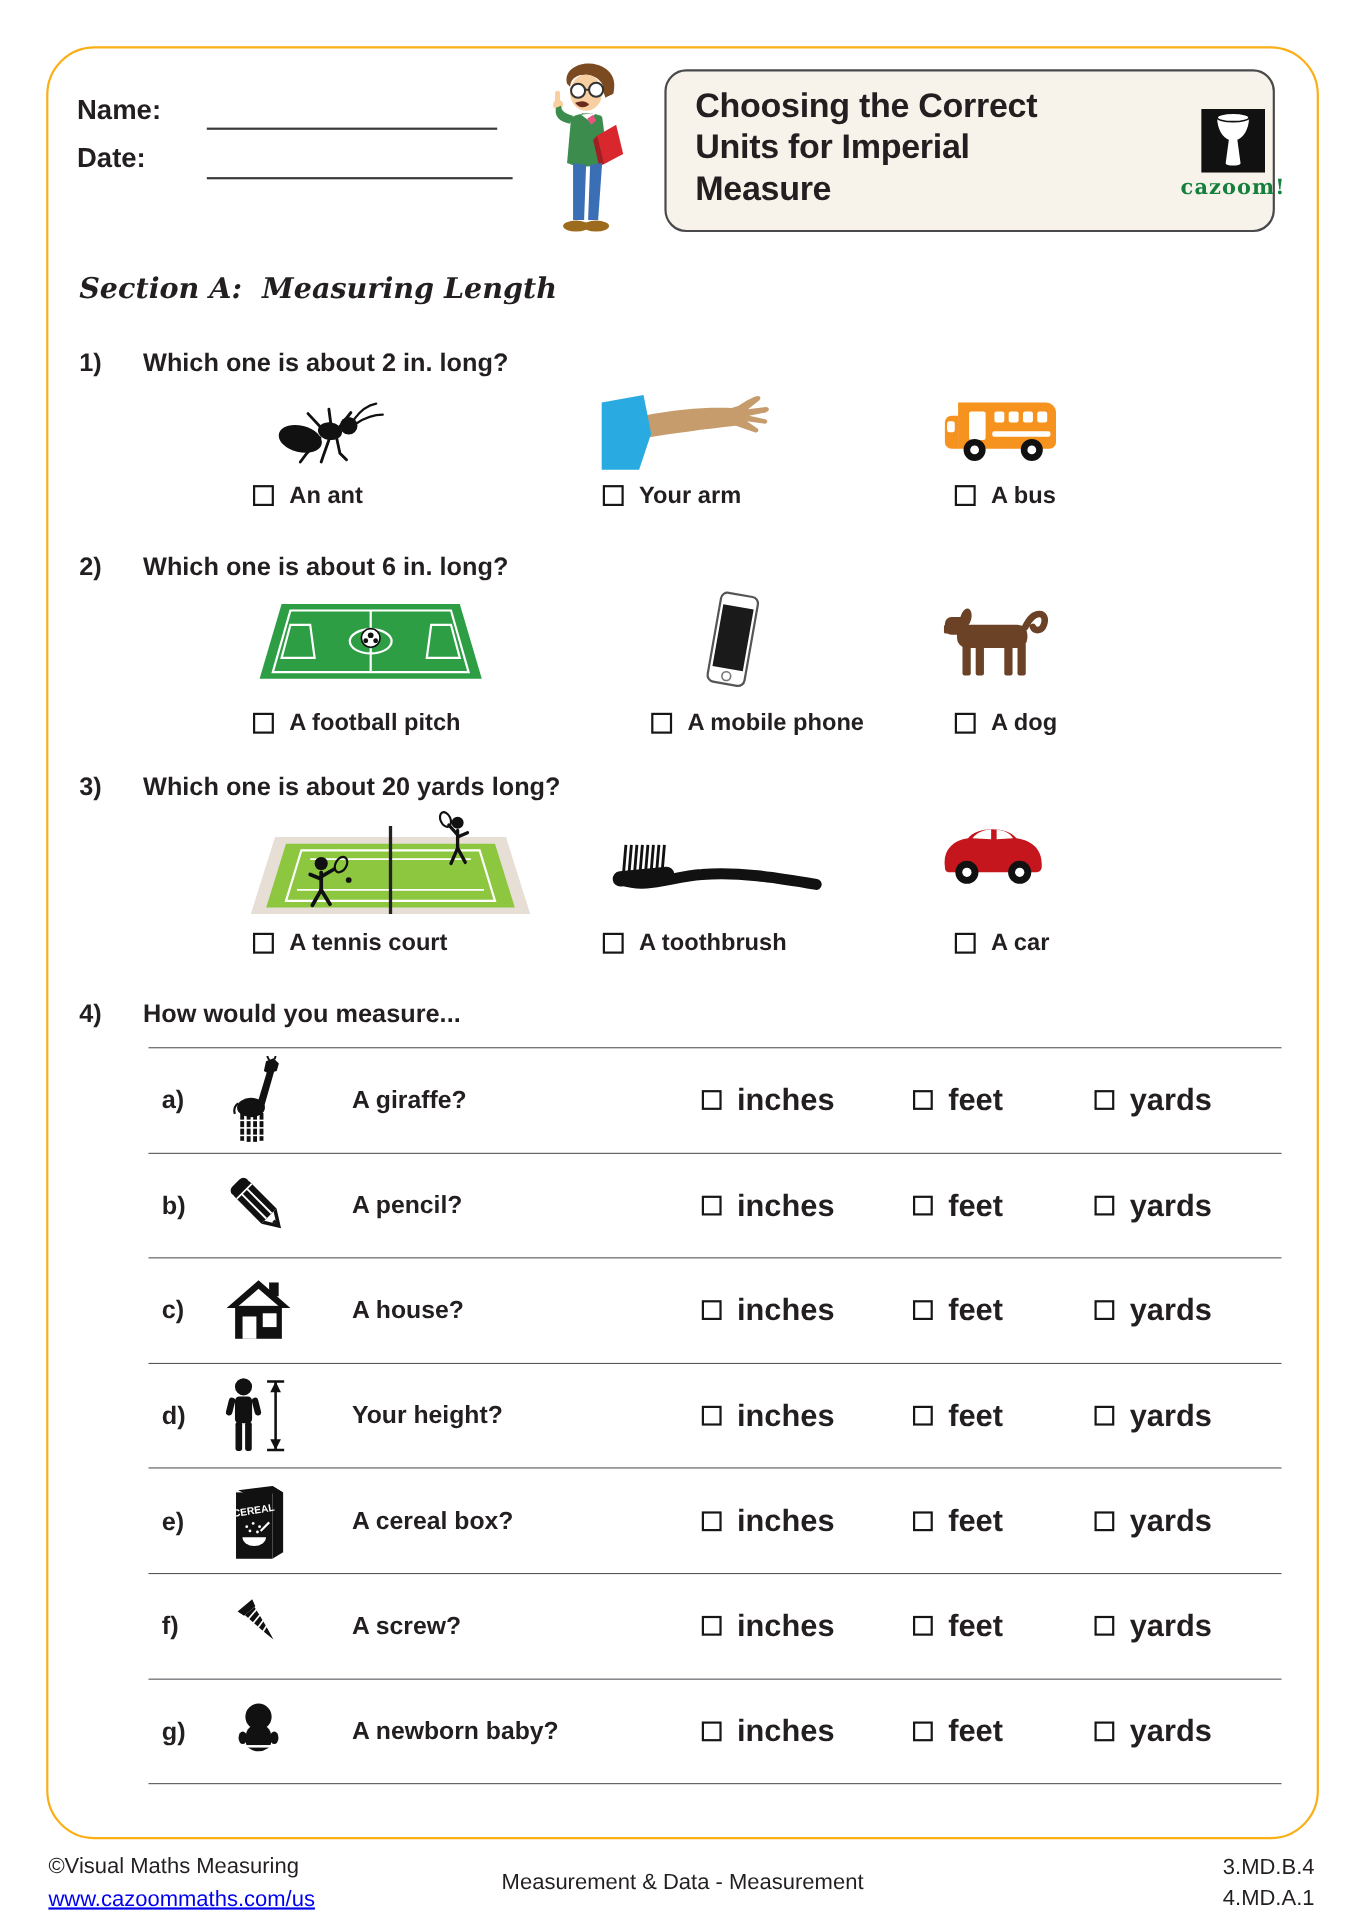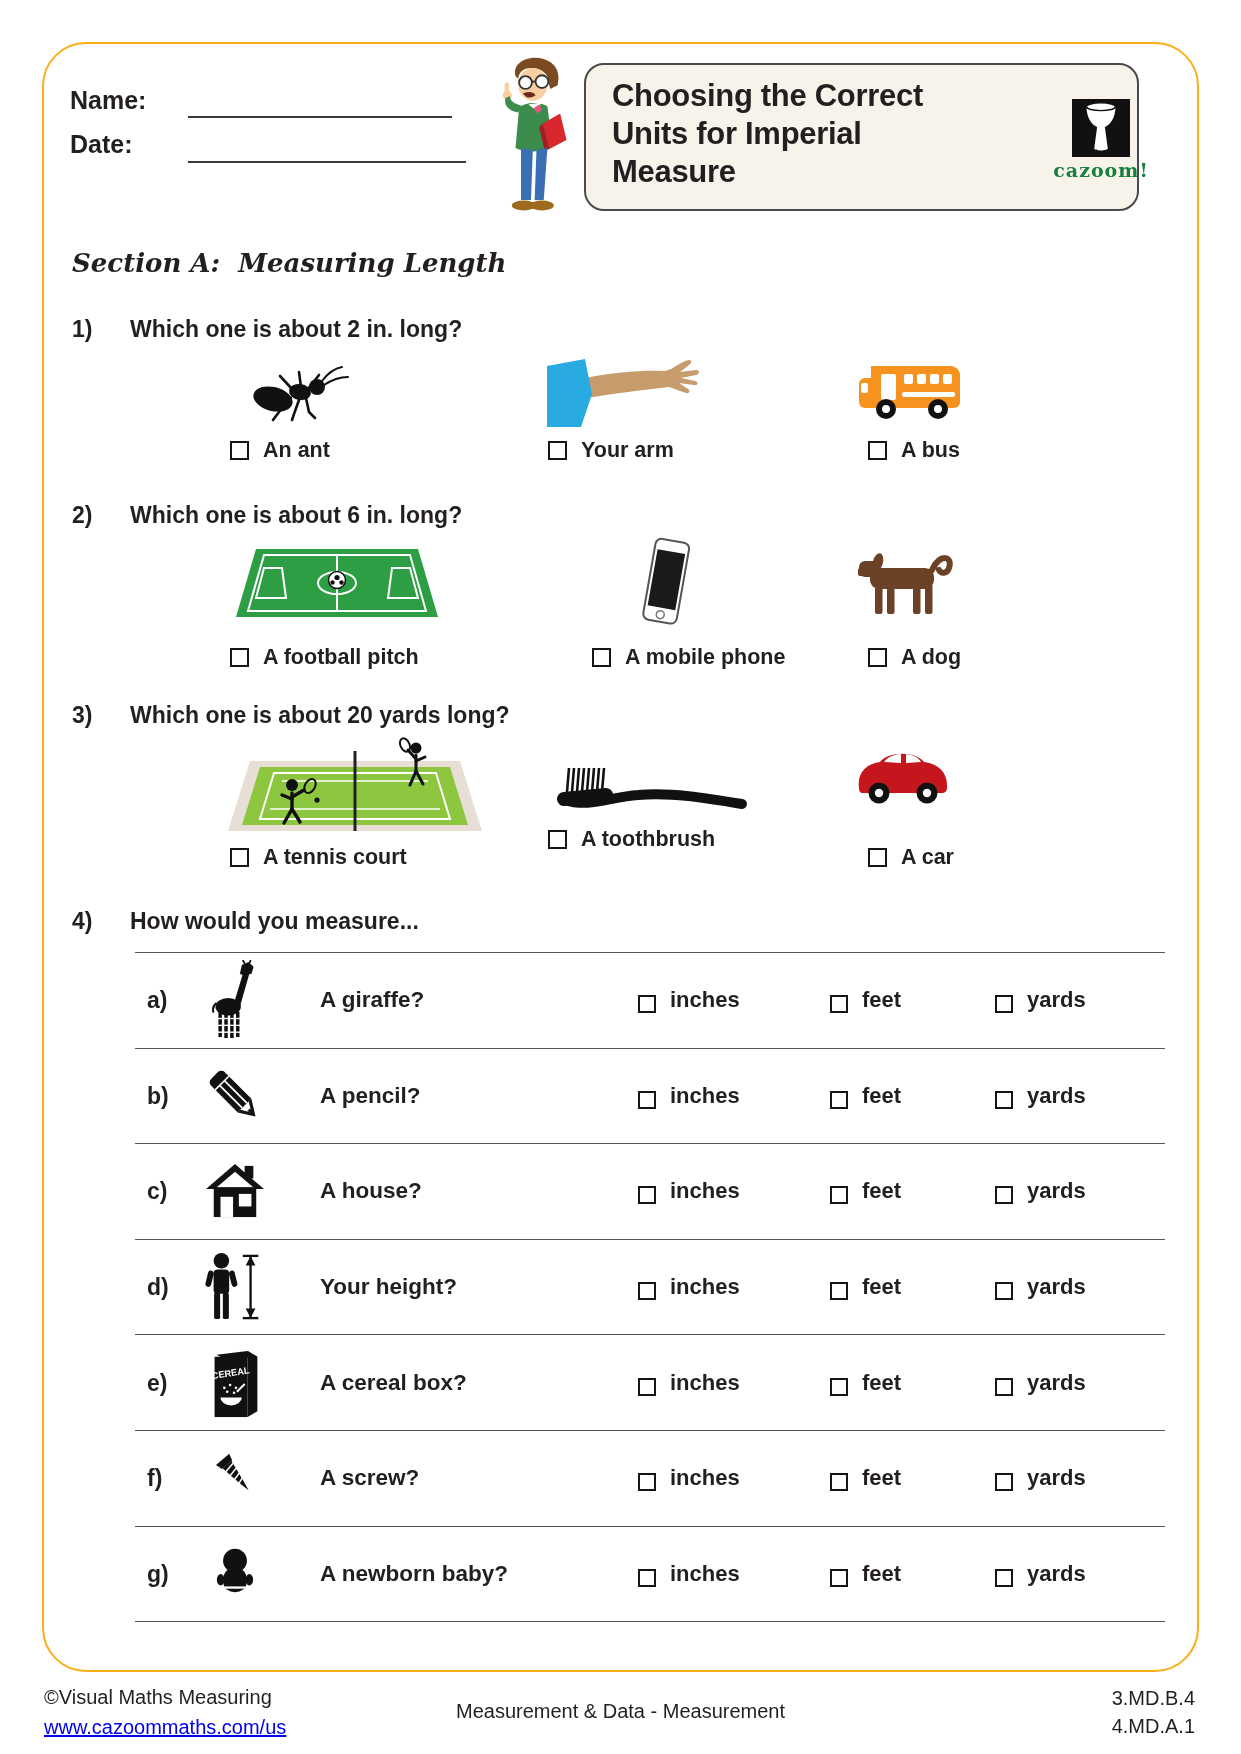--- a/index.html
+++ b/index.html
@@ -8,21 +8,21 @@
     font-family:"Liberation Sans",sans-serif;color:#231F20;overflow:hidden;
   }
   .abs{position:absolute;}
   .frame{
     position:absolute;left:42px;top:42px;width:1153px;height:1626px;
     border:2.5px solid #FBAF17;border-radius:44px;pointer-events:none;
   }
   .hdr-label{font-size:25px;font-weight:bold;}
   .write-line{height:2px;background:#3a3a3a;}
   .title-box{
-    position:absolute;left:584px;top:63px;width:555px;height:148px;
+    position:absolute;left:604px;top:63px;width:555px;height:148px;
     background:#F8F3EA;border:2.5px solid #4A4A4C;border-radius:20px;box-sizing:border-box;
   }
   .title-line{font-size:31px;font-weight:bold;line-height:38px;letter-spacing:-0.3px;}
   .logo-square{position:absolute;left:486px;top:34px;width:58px;height:58px;}
   .logo-word{
     position:absolute;left:454px;top:94px;width:122px;text-align:center;
     font-family:"DejaVu Serif",serif;font-weight:bold;font-size:19px;letter-spacing:1px;color:#15803d;
   }
   .section-heading{
     position:absolute;left:72px;top:248px;
@@ -31,21 +31,21 @@
   .q-num{font-size:23px;font-weight:bold;}
   .q-text{font-size:23px;font-weight:bold;}
   .opt{display:flex;align-items:center;gap:14px;font-weight:bold;font-size:21.5px;white-space:nowrap;}
   .cb{display:inline-block;width:15px;height:15px;border:2.6px solid #161616;background:#fff;flex:none;}
   .cb-s{width:14px;height:14px;border-width:2.4px;}
   .q4-table{position:absolute;left:135px;top:952px;width:1030px;border-top:1.7px solid #55565A;}
   .t-row{position:relative;height:94.6px;border-bottom:1.7px solid #55565A;}
   .t-letter{position:absolute;left:12px;top:50%;transform:translateY(-50%);font-size:23px;font-weight:bold;}
   .t-icon{position:absolute;left:55px;width:90px;top:50%;transform:translateY(-50%);display:flex;justify-content:center;align-items:center;}
   .t-item{position:absolute;left:185px;top:50%;transform:translateY(-50%);font-size:22.5px;font-weight:bold;white-space:nowrap;}
-  .t-unit{position:absolute;top:50%;transform:translateY(-50%);display:flex;align-items:flex-end;gap:14px;font-size:22px;font-weight:bold;}
+  .t-unit{position:absolute;top:50%;transform:translateY(-50%);display:flex;align-items:center;gap:14px;font-size:28px;font-weight:bold;}
   .footer-left{position:absolute;left:44px;top:1682px;font-size:20px;line-height:30px;}
   .footer-link{color:#0000EE;text-decoration:underline;cursor:pointer;}
   .footer-center{position:absolute;left:0;top:1700px;width:1241px;text-align:center;font-size:20px;}
   .footer-right{position:absolute;right:46px;top:1684px;text-align:center;font-size:20px;line-height:28px;}
   svg{display:block;}
 </style>
 </head>
 <body>
 
 <div class="page">
@@ -273,21 +273,21 @@
         <circle cx="29" cy="49" r="4.2" fill="#fff"></circle>
       <circle cx="77" cy="49" r="10.5" fill="#111"></circle>
         <circle cx="77" cy="49" r="4.2" fill="#fff"></circle>
     </svg>
   </div>
 
   <div class="opt abs" style="left:230px;top:845px;">
     <span class="cb"></span>
     <span>A tennis court</span>
   </div>
-  <div class="opt abs" style="left:548px;top:827px;">
+  <div class="opt abs" style="left:548px;top:845px;">
     <span class="cb"></span>
     <span>A toothbrush</span>
   </div>
   <div class="opt abs" style="left:868px;top:845px;">
     <span class="cb"></span>
     <span>A car</span>
   </div>
 
   <div class="abs q-num" style="left:72px;top:908px;">4)</div>
   <div class="abs q-text" style="left:130px;top:908px;">How would you measure...</div>

